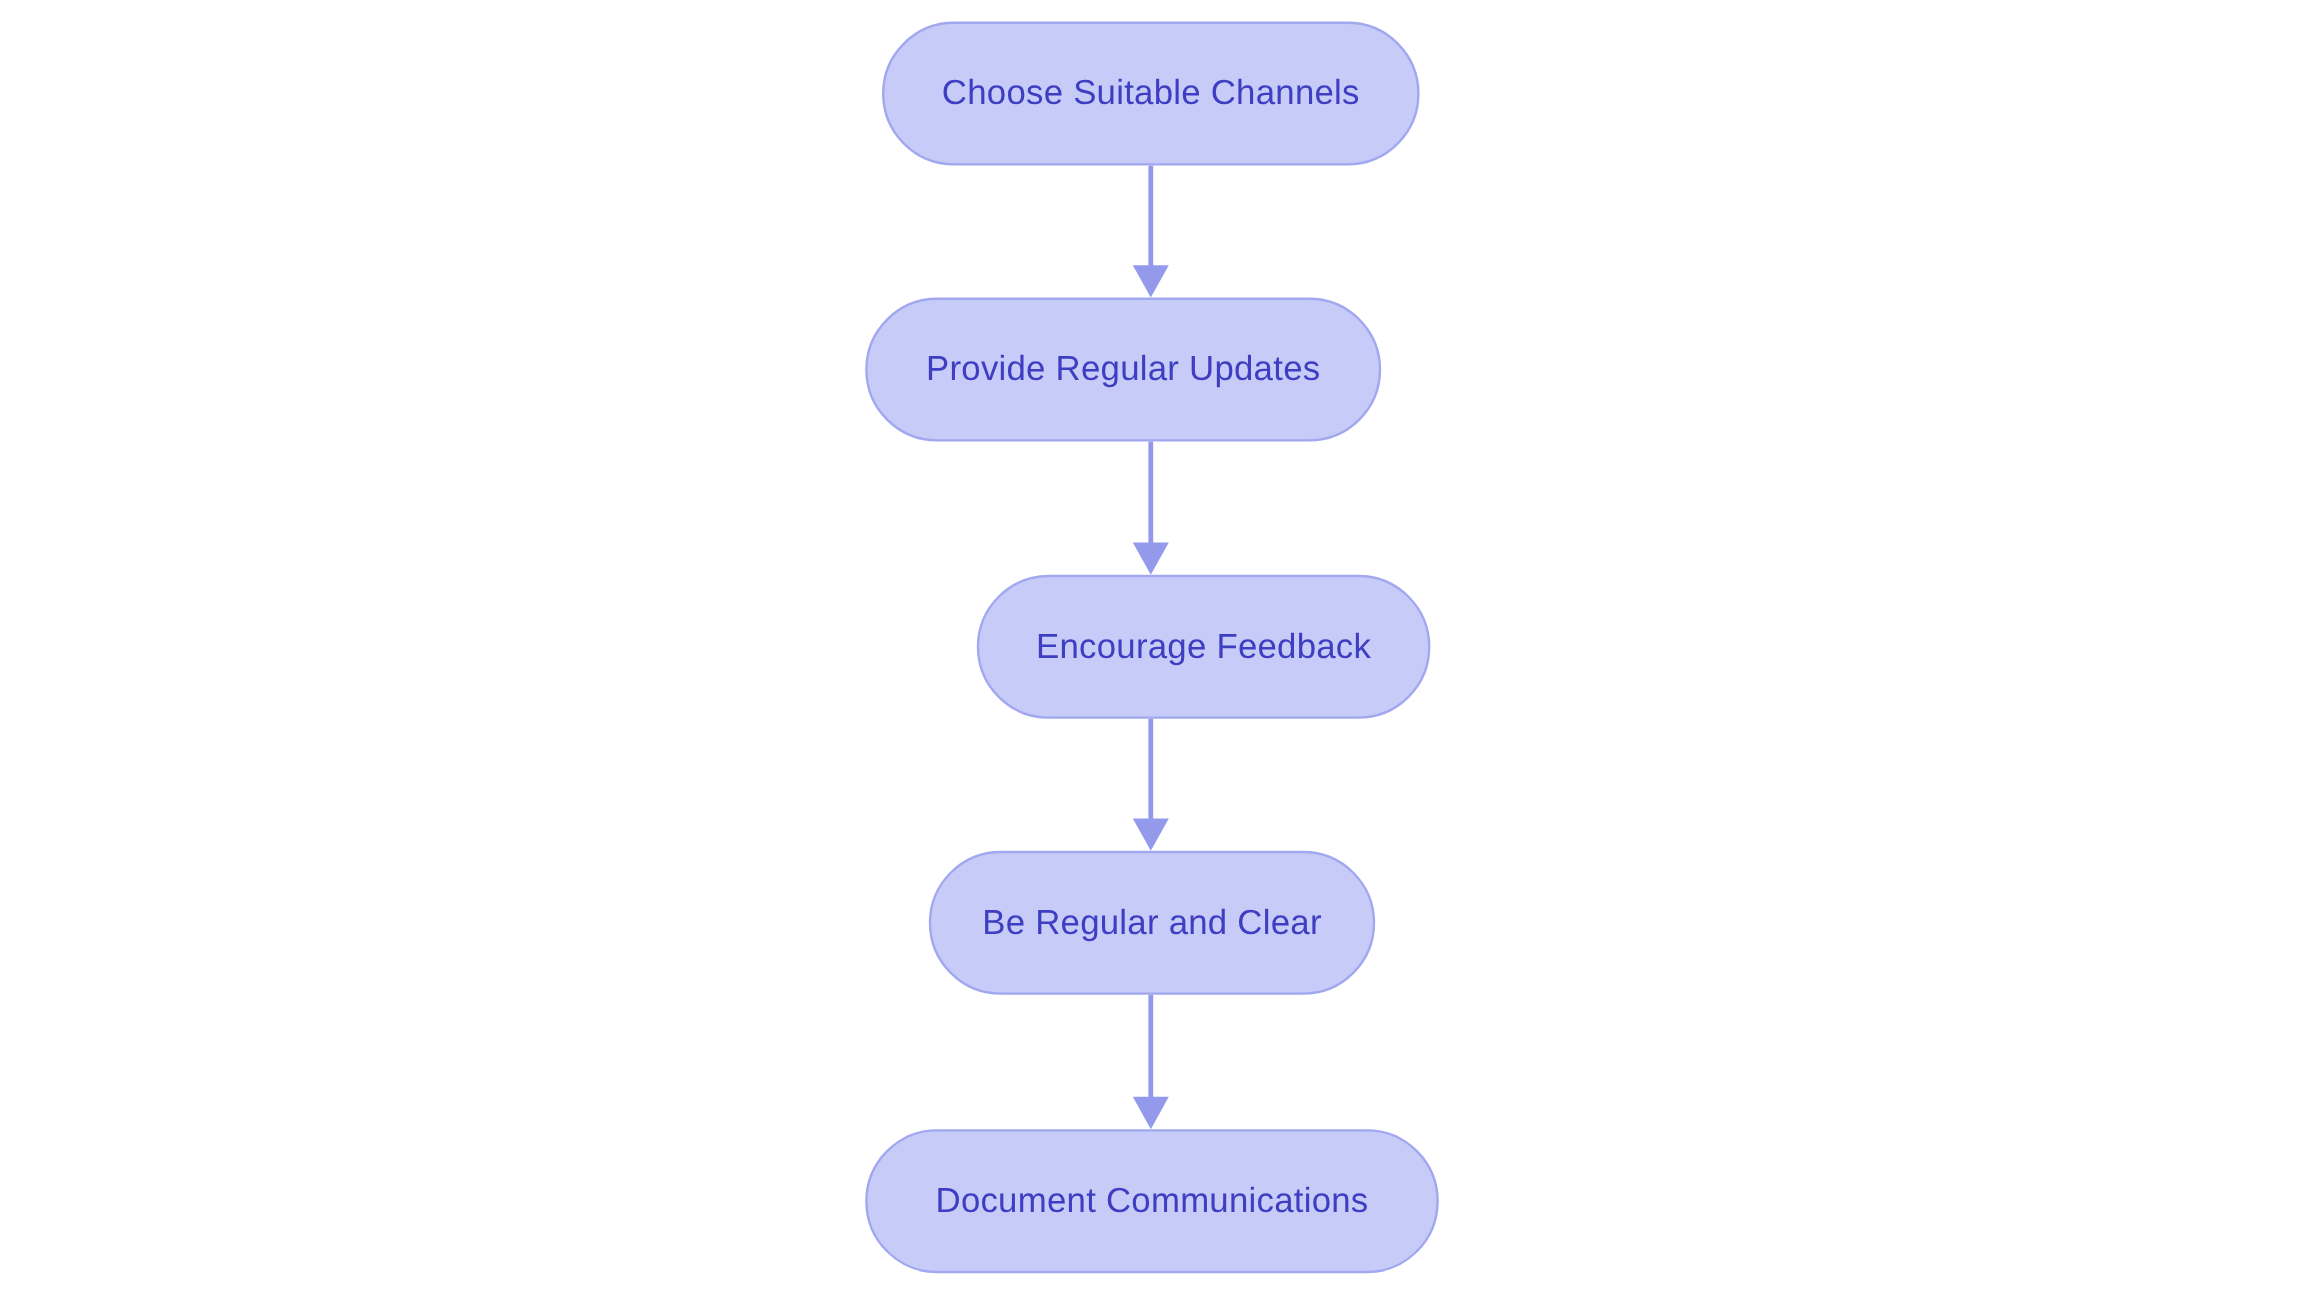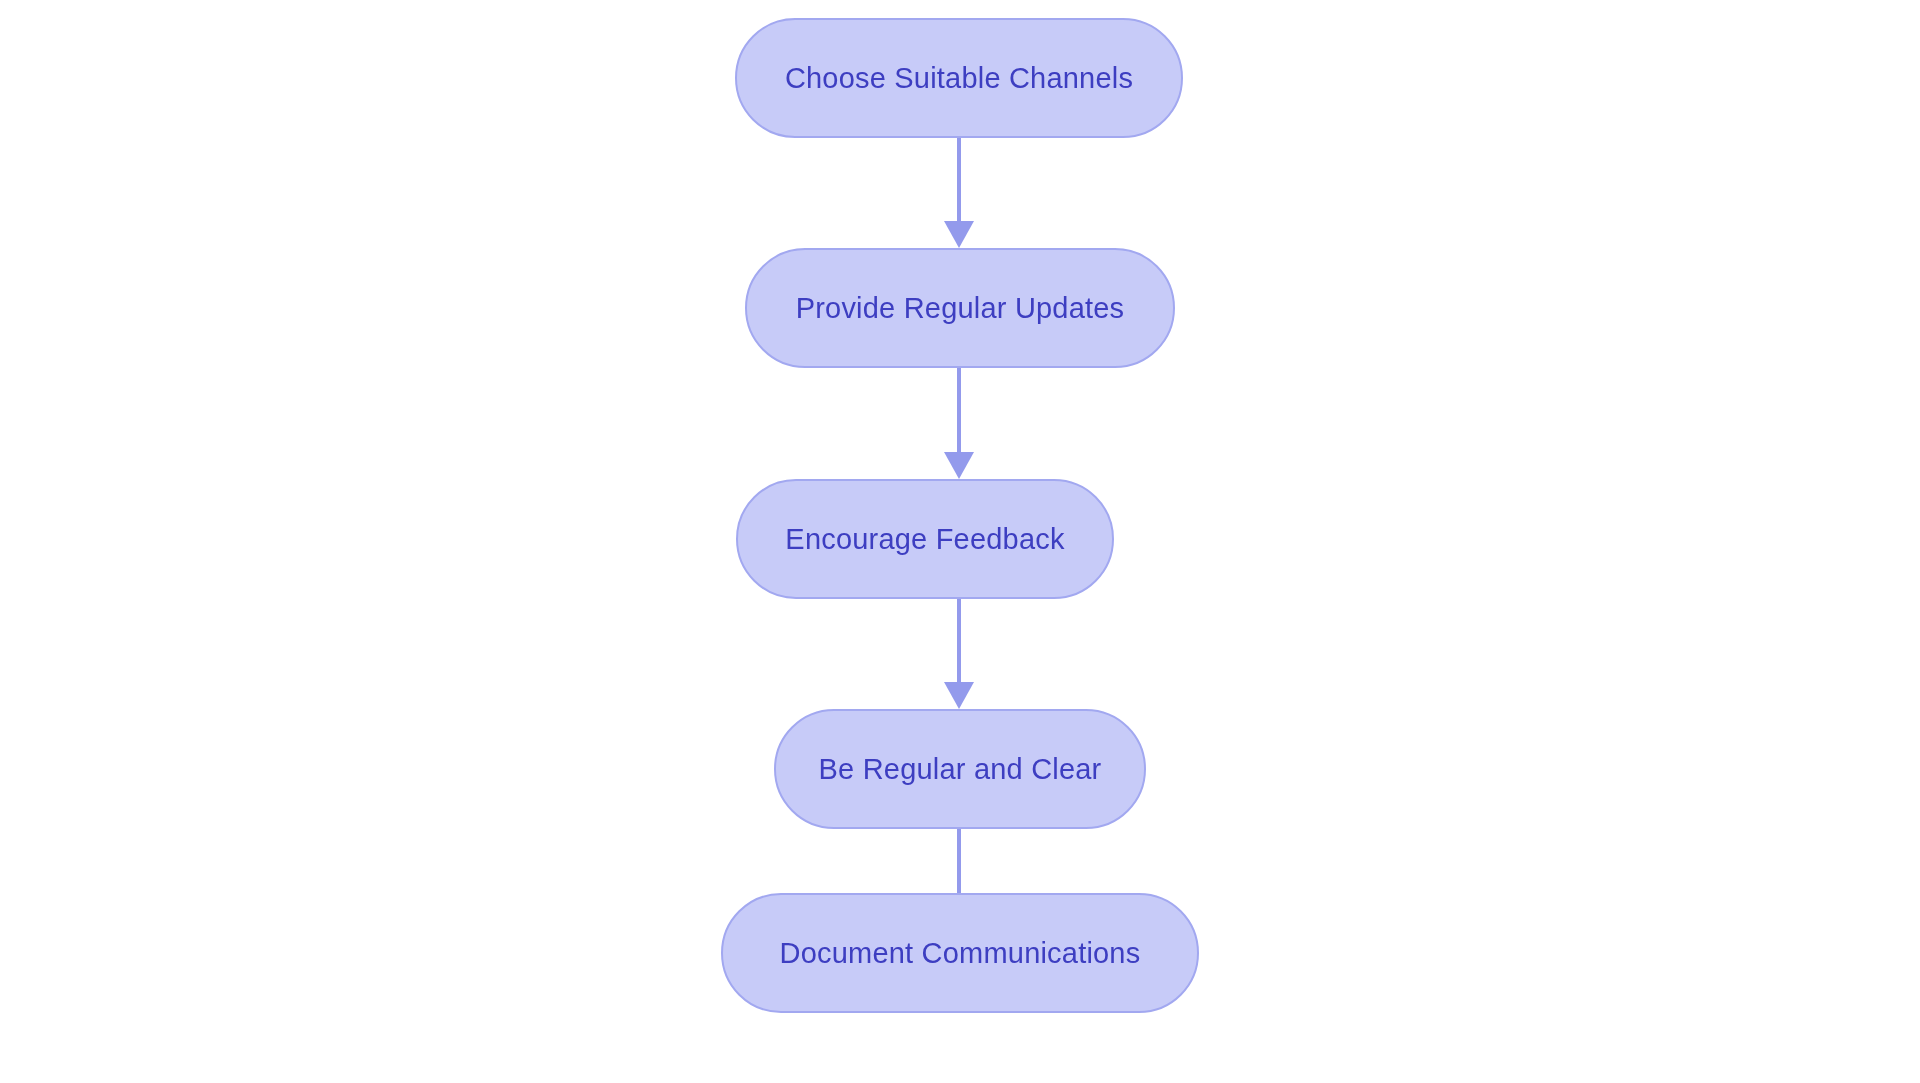--- a/index.html
+++ b/index.html
@@ -41,24 +41,24 @@
   .arrow-head {
     position: absolute;
     width: 0;
     height: 0;
     border-left: 15px solid transparent;
     border-right: 15px solid transparent;
     border-top: 27px solid var(--arrow, #939aec);
   }
   
   #node-1 { left: 735px; top: 18px;  width: 448px; }
-  #node-2 { left: 745px; top: 248px; width: 430px; align-items: center; }
-  #node-3 { left: 736px; top: 479px; width: 378px; text-align: right; }
+  #node-2 { left: 721px; top: 248px; width: 430px; align-items: center; }
+  #node-3 { left: 814px; top: 479px; width: 378px; text-align: right; }
   #node-4 { left: 774px; top: 709px; width: 372px; }
-  #node-5 { left: 721px; top: 893px; width: 478px; align-items: center; }
+  #node-5 { left: 721px; top: 941px; width: 478px; align-items: center; }
   
   #arrow-1-line { left: 957px; top: 138px; height: 84px; }
   #arrow-1-head { left: 944px; top: 221px; }
   #arrow-2-line { left: 957px; top: 368px; height: 85px; }
   #arrow-2-head { left: 944px; top: 452px; }
   #arrow-3-line { left: 957px; top: 599px; height: 84px; }
   #arrow-3-head { left: 944px; top: 682px; }
   #arrow-4-line { left: 957px; top: 829px; height: 86px; }
   #arrow-4-head { left: 944px; top: 914px; }
 </style>

